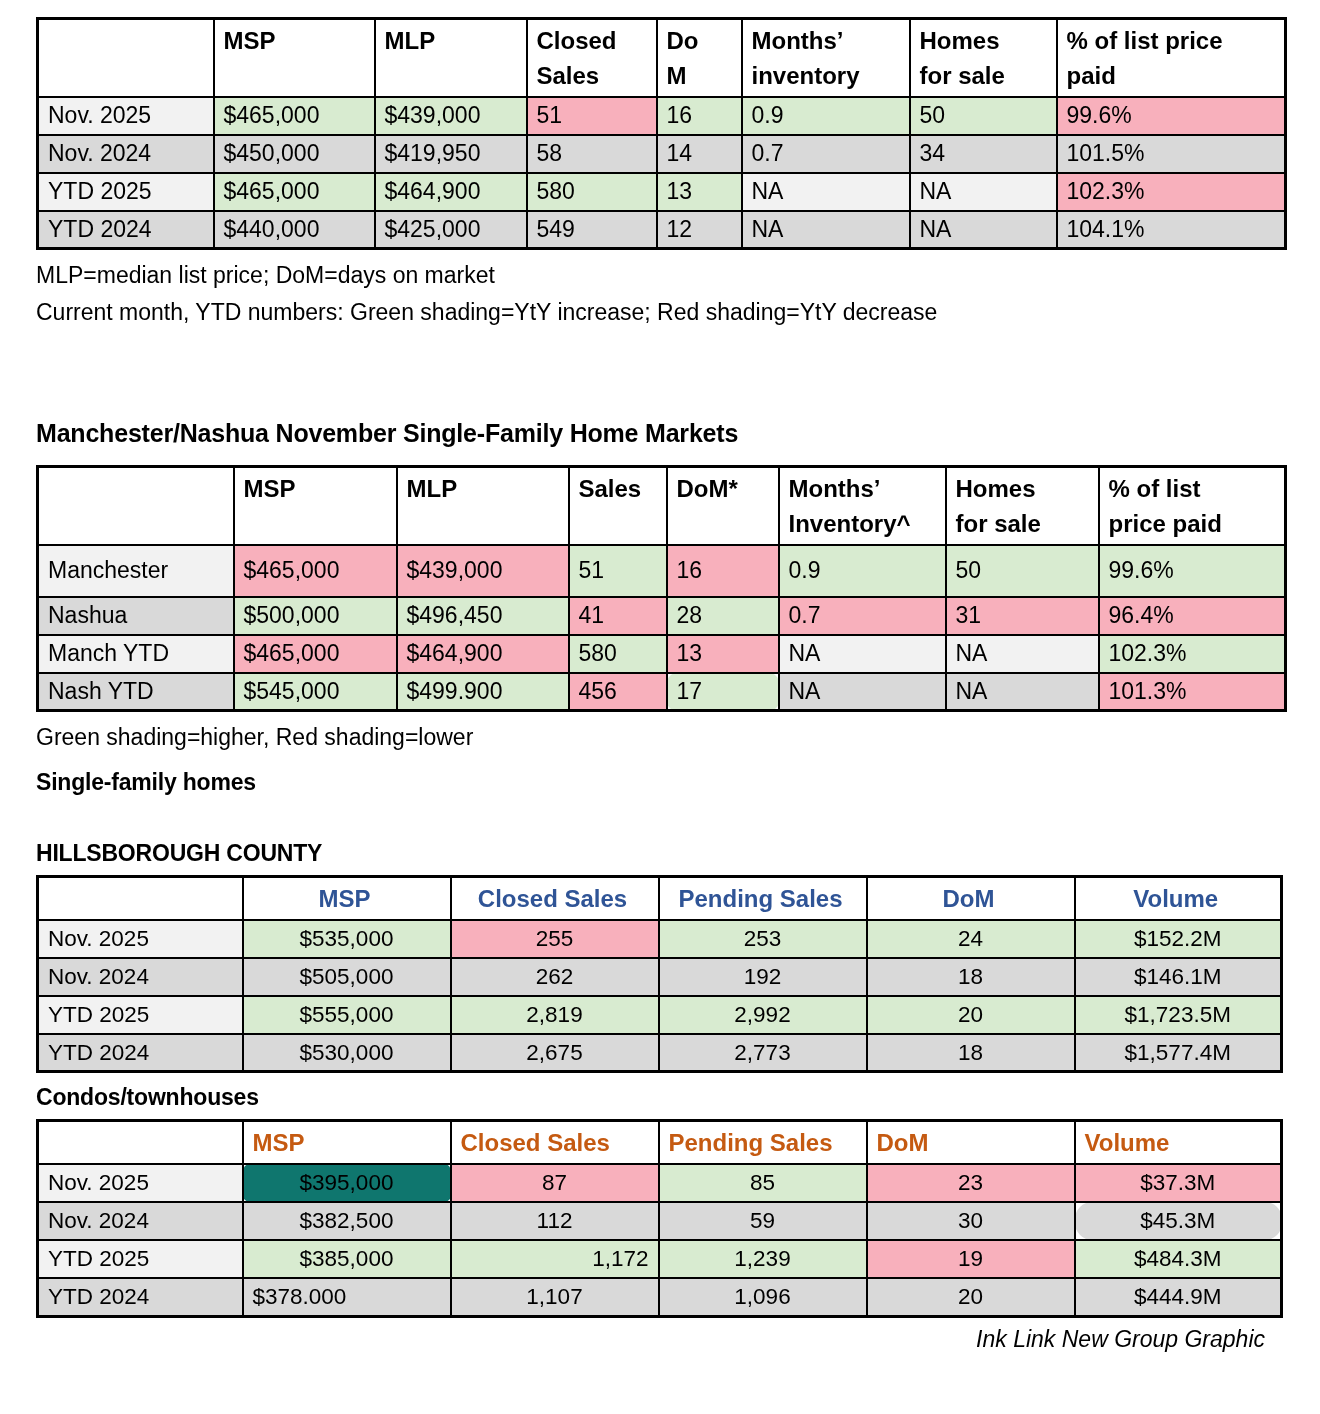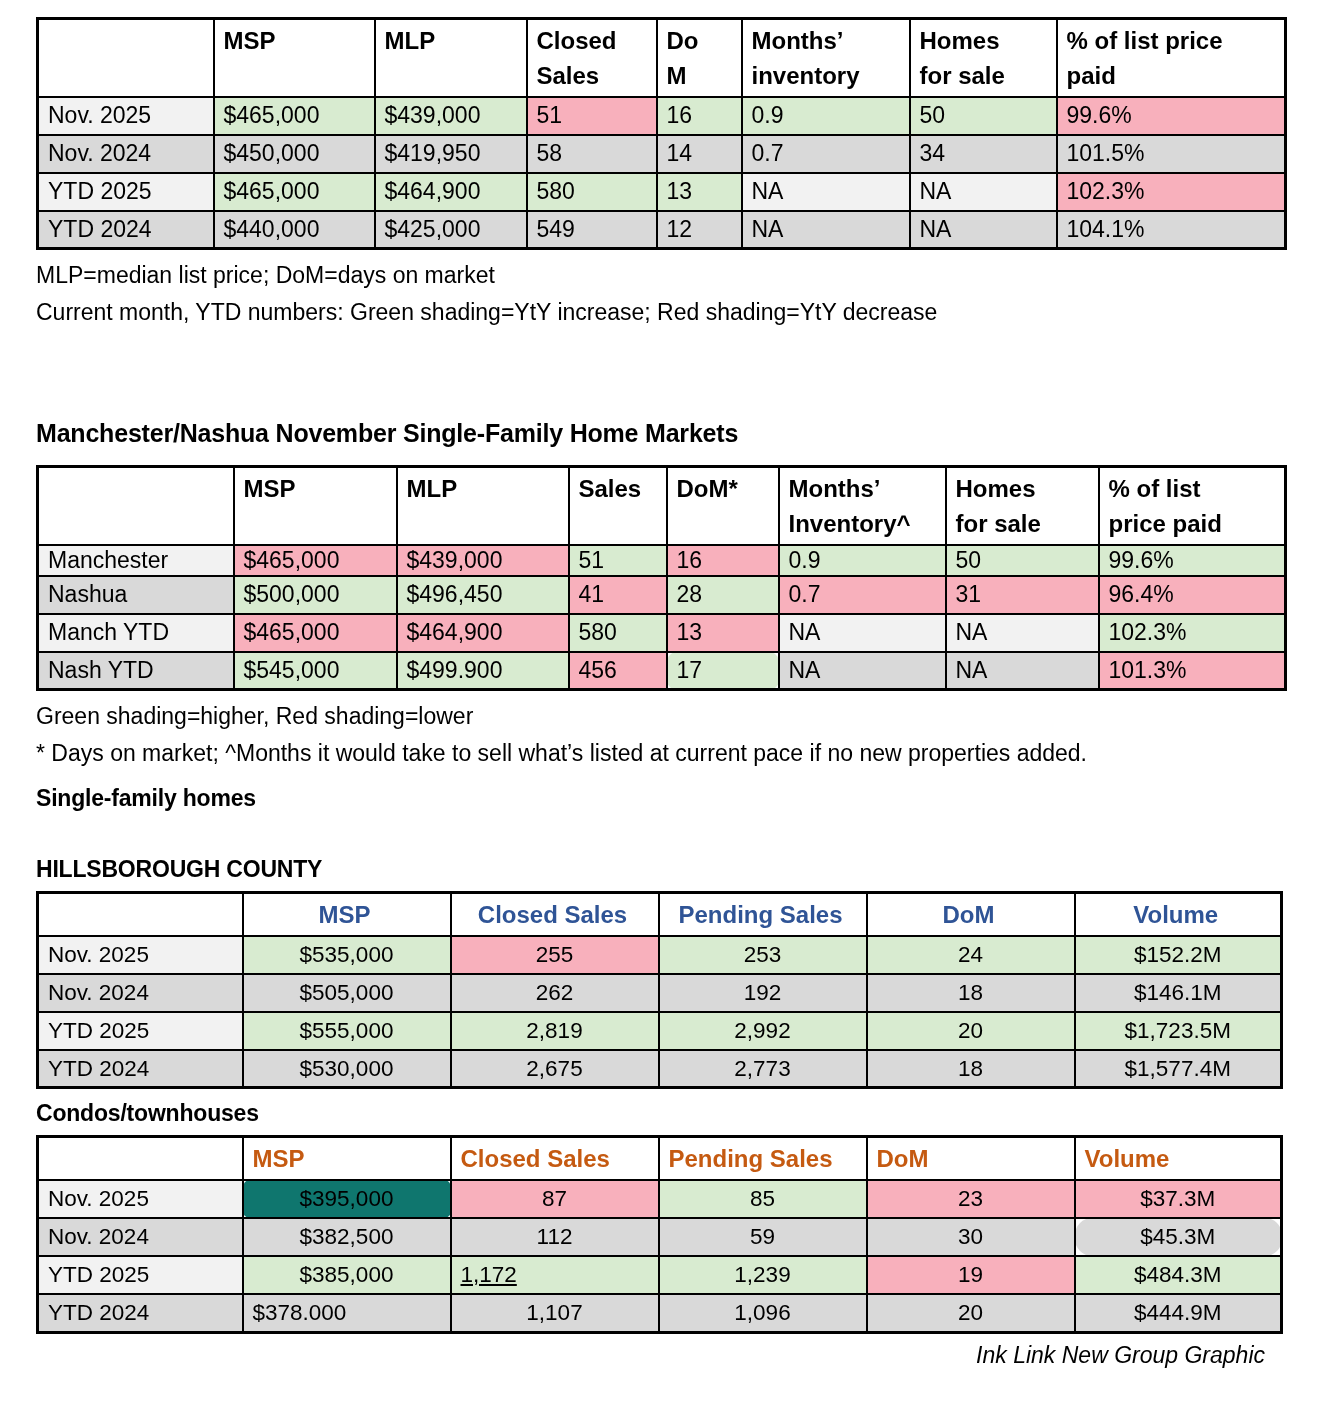--- a/index.html
+++ b/index.html
@@ -148,21 +148,21 @@
           <th style="text-align: left; color: rgb(0, 0, 0);">DoM*</th>
           <th style="text-align: left; color: rgb(0, 0, 0);">Months’
 Inventory^</th>
           <th style="text-align: left; color: rgb(0, 0, 0);">Homes
 for sale</th>
           <th style="text-align: left; color: rgb(0, 0, 0);">% of list
 price paid</th>
         </tr>
       </thead>
       <tbody>
-        <tr style="height: 31px;">
+        <tr style="height: 52px;">
           <td style="background: rgb(242, 242, 242); text-align: left;">Manchester</td>
           <td style="background: rgb(248, 176, 188); text-align: left;">$465,000</td>
           <td style="background: rgb(248, 176, 188); text-align: left;">$439,000</td>
           <td style="background: rgb(216, 235, 208); text-align: left;">51</td>
           <td style="background: rgb(248, 176, 188); text-align: left;">16</td>
           <td style="background: rgb(216, 235, 208); text-align: left;">0.9</td>
           <td style="background: rgb(216, 235, 208); text-align: left;">50</td>
           <td style="background: rgb(216, 235, 208); text-align: left;">99.6%</td>
         </tr>
         <tr style="height: 38px;">
@@ -193,21 +193,20 @@
           <td style="background: rgb(216, 235, 208); text-align: left; border-radius: 10px;">17</td>
           <td style="background: rgb(217, 217, 217); text-align: left;">NA</td>
           <td style="background: rgb(217, 217, 217); text-align: left;">NA</td>
           <td style="background: rgb(248, 176, 188); text-align: left;">101.3%</td>
         </tr>
       </tbody>
     </table>
 
   <div class="notes">
     <div>Green shading=higher, Red shading=lower</div>
-    <div>* Days on market; ^Months it would take to sell what’s listed at current pace if no new properties added.</div>
   </div>
 
   <div id="sf-heading" class="h-sub">Single-family homes</div>
   <div id="county-heading" class="h-sub">HILLSBOROUGH COUNTY</div>
 
   <table id="t3" class="tbl">
       <colgroup>
         <col style="width: 205px;">
         <col style="width: 208px;">
         <col style="width: 208px;">
@@ -295,21 +294,21 @@
           <td style="background: rgb(217, 217, 217); text-align: left;">Nov. 2024</td>
           <td style="background: rgb(217, 217, 217); text-align: center;">$382,500</td>
           <td style="background: rgb(217, 217, 217); text-align: center;">112</td>
           <td style="background: rgb(217, 217, 217); text-align: center;">59</td>
           <td style="background: rgb(217, 217, 217); text-align: center;">30</td>
           <td style="background: rgb(217, 217, 217); text-align: center; border-radius: 17px;">$45.3M</td>
         </tr>
         <tr style="height: 38px;">
           <td style="background: rgb(242, 242, 242); text-align: left;">YTD 2025</td>
           <td style="background: rgb(216, 235, 208); text-align: center;">$385,000</td>
-          <td style="background: rgb(216, 235, 208); text-align: left; text-decoration: underline;">1,172</td>
+          <td style="background: rgb(216, 235, 208); text-align: right;">1,172</td>
           <td style="background: rgb(216, 235, 208); text-align: center;">1,239</td>
           <td style="background: rgb(248, 176, 188); text-align: center;">19</td>
           <td style="background: rgb(216, 235, 208); text-align: center;">$484.3M</td>
         </tr>
         <tr style="height: 38px;">
           <td style="background: rgb(217, 217, 217); text-align: left;">YTD 2024</td>
           <td style="background: rgb(217, 217, 217); text-align: left;">$378.000</td>
           <td style="background: rgb(217, 217, 217); text-align: center;">1,107</td>
           <td style="background: rgb(217, 217, 217); text-align: center;">1,096</td>
           <td style="background: rgb(217, 217, 217); text-align: center;">20</td>

